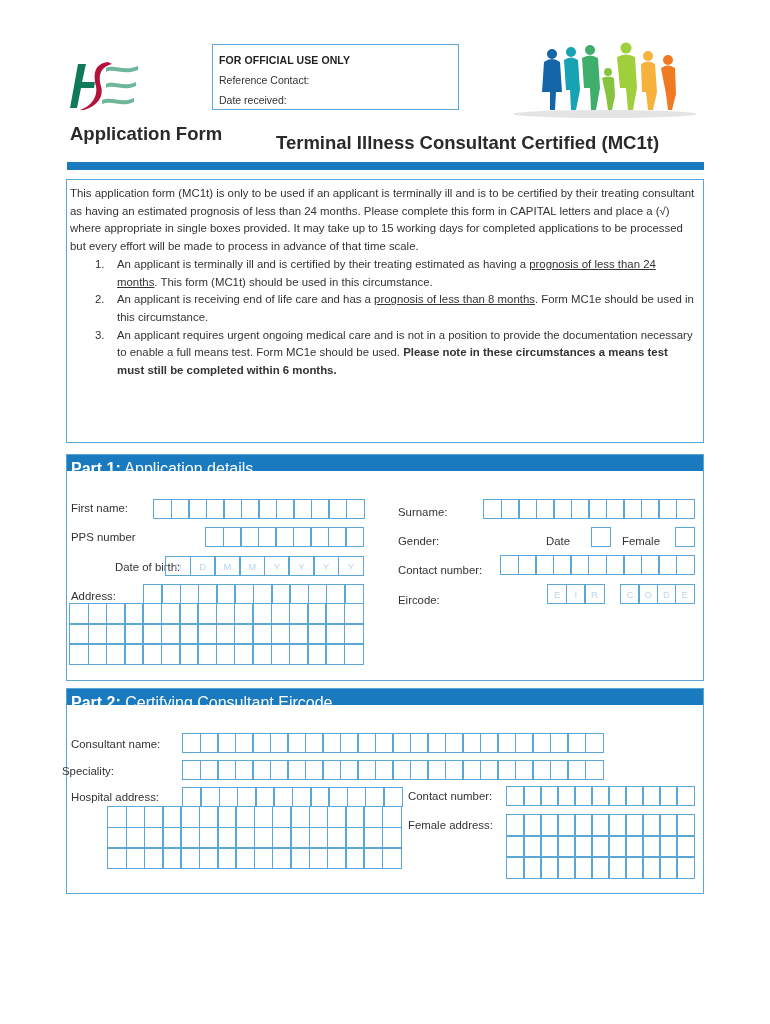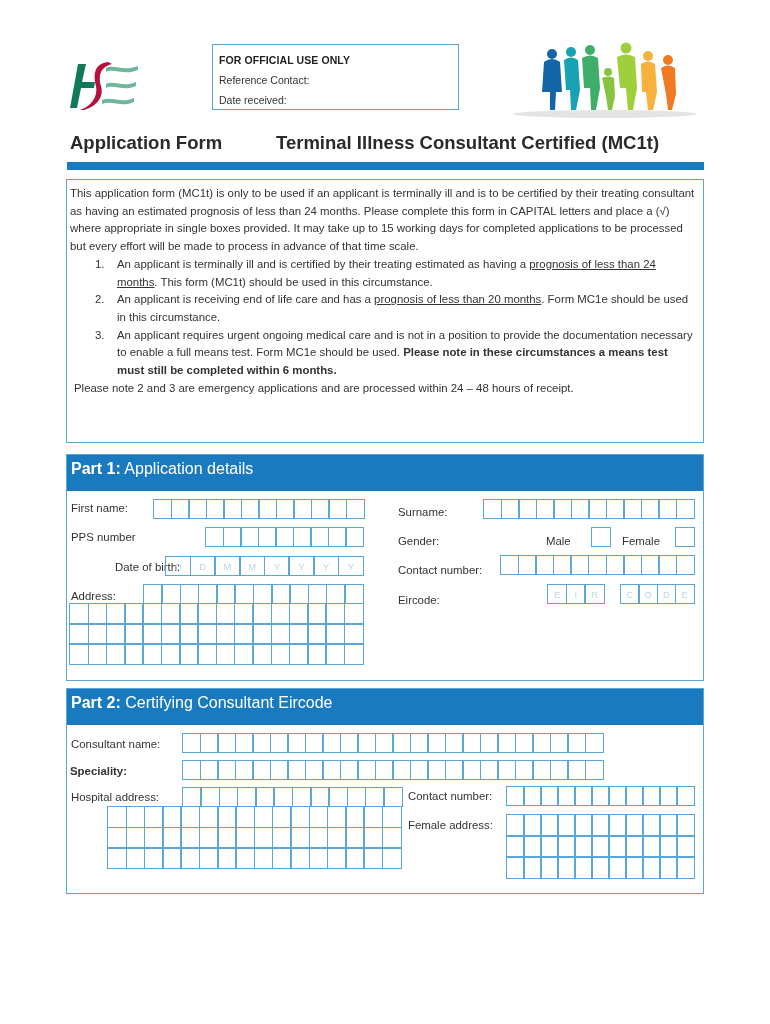--- a/index.html
+++ b/index.html
@@ -12,37 +12,37 @@
 
   
   .official { left: 212px; top: 44px; width: 247px; height: 66px; border: 1.5px solid #5aa6d6; padding: 9px 6px 0 6px; }
   .official .t1 { font-size: 10.5px; font-weight: bold; letter-spacing: 0.1px; color:#222; }
   .official .t2 { font-size: 10.5px; margin-top: 8px; color:#333; }
   .official .t3 { font-size: 10.5px; margin-top: 8px; color:#333; }
 
   .people { left: 510px; top: 42px; width: 190px; height: 76px; }
 
   
-  .title-left { left: 70px; top: 132px; font-size: 18.5px; font-weight: bold; color: #2a2a2a; }
+  .title-left { left: 70px; top: 123px; font-size: 18.5px; font-weight: bold; color: #2a2a2a; }
   .title-right { left: 276px; top: 132px; font-size: 18.5px; font-weight: bold; color: #2a2a2a; }
   .title-bar { left: 67px; top: 162px; width: 637px; height: 8px; background: #1a7abf; }
 
   
   .info { left: 66px; top: 179px; width: 638px; height: 264px; border: 1.5px solid #5aa6d6; padding: 5px 5px 0 3px; font-size: 11.4px; line-height: 17.7px; color: #333; }
   .info p { margin: 0; }
   .info ol { list-style: none; margin: 0; }
   .info li { position: relative; padding-left: 47px; }
   .info li .num { position: absolute; left: 25px; top: 0; }
   .info u { text-decoration: underline; }
   .info b { font-weight: bold; }
   .info .last { padding-left: 4px; }
 
   
   .part { left: 66px; width: 638px; border: 1.5px solid #5aa6d6; }
-  .part-header { background: #1a7abf; color: #fff; height: 36px; font-size: 16px; padding: 5px 0 0 4px; }
+  .part-header { background: #1a7abf; color: #fff; height: 16px; font-size: 16px; padding: 5px 0 0 4px; }
   .part-header b { font-weight: bold; }
   .part1 { top: 454px; height: 227px; }
   .part2 { top: 688px; height: 206px; }
 
   .label { font-size: 11.4px; color: #333; position: absolute; }
 
   .boxes { position: absolute; display: flex; }
   .boxes .b { height: 20px; border: 1.5px solid #5aa6d6; margin-left: -1.5px; display: flex; align-items: center; justify-content: center; font-size: 9.5px; color: #b9d6ea; }
   .boxes .b:first-child { margin-left: 0; }
   .grid { position: absolute; display: grid; }
@@ -93,27 +93,26 @@
 <div class="abs title-right">Terminal Illness Consultant Certified (MC1t)</div>
 <div class="abs title-bar"></div>
 
 <div class="abs info">
   <p>This application form (MC1t) is only to be used if an applicant is terminally ill and is to be certified by their treating consultant as having an estimated prognosis of less than 24 months. Please complete this form in CAPITAL letters and place a (√) where appropriate in single boxes provided. It may take up to 15 working days for completed applications to be processed but every effort will be made to process in advance of that time scale.</p>
   <ol>
     <li>
       <span class="num">1.</span><span>An applicant is terminally ill and is certified by their treating estimated as having a </span><u>prognosis of less than 24 months</u><span>. This form (MC1t) should be used in this circumstance.</span>
     </li>
     <li>
-      <span class="num">2.</span><span>An applicant is receiving end of life care and has a </span><u>prognosis of less than 20 months</u><span>. Form MC1e should be used in this circumstance.</span>
+      <span class="num">2.</span><span>An applicant is receiving end of life care and has a </span><u>prognosis of less than 8 months</u><span>. Form MC1e should be used in this circumstance.</span>
     </li>
     <li>
       <span class="num">3.</span><span>An applicant requires urgent ongoing medical care and is not in a position to provide the documentation necessary to enable a full means test. Form MC1e should be used. </span><b>Please note in these circumstances a means test must still be completed within 6 months.</b>
     </li>
   </ol>
-  <p class="last">Please note 2 and 3 are emergency applications and are processed within 24 – 48 hours of receipt.</p>
 </div>
 
 <div class="abs part part1">
   <div class="part-header">
     <b>Part 1:</b><span> Application details</span>
   </div>
 </div>
 
 <div class="label" style="left:71px;top:502px;">First name:</div>
 <div class="boxes" style="left:153px;top:499px;">
@@ -232,21 +231,21 @@
     <div class="b" style="width: 19px;"></div>
     <div class="b" style="width: 19px;"></div>
     <div class="b" style="width: 19px;"></div>
     <div class="b" style="width: 19px;"></div>
     <div class="b" style="width: 19px;"></div>
     <div class="b" style="width: 19px;"></div>
     <div class="b" style="width: 19px;"></div>
   </div>
 
 <div class="label" style="left:398px;top:535px;">Gender:</div>
-<div class="label" style="left:546px;top:535px;">Male</div>
+<div class="label" style="left:546px;top:535px;">Date</div>
 <div class="boxes" style="left:591px;top:527px;">
     <div class="b" style="width: 19.5px;"></div>
   </div>
 <div class="label" style="left:622px;top:535px;">Female</div>
 <div class="boxes" style="left:675px;top:527px;">
     <div class="b" style="width: 19.5px;"></div>
   </div>
 
 <div class="label" style="left:398px;top:564px;">Contact number:</div>
 <div class="boxes" style="left:500px;top:555px;">
@@ -303,21 +302,21 @@
     <div class="b" style="width: 19px;"></div>
     <div class="b" style="width: 19px;"></div>
     <div class="b" style="width: 19px;"></div>
     <div class="b" style="width: 19px;"></div>
     <div class="b" style="width: 19px;"></div>
     <div class="b" style="width: 19px;"></div>
     <div class="b" style="width: 19px;"></div>
     <div class="b" style="width: 19px;"></div>
   </div>
 
-<div class="label" style="left:70px;top:765px;font-weight:bold;">Speciality:</div>
+<div class="label" style="left:62px;top:765px;">Speciality:</div>
 <div class="boxes" style="left:182px;top:760px;">
     <div class="b" style="width: 19px;"></div>
     <div class="b" style="width: 19px;"></div>
     <div class="b" style="width: 19px;"></div>
     <div class="b" style="width: 19px;"></div>
     <div class="b" style="width: 19px;"></div>
     <div class="b" style="width: 19px;"></div>
     <div class="b" style="width: 19px;"></div>
     <div class="b" style="width: 19px;"></div>
     <div class="b" style="width: 19px;"></div>

